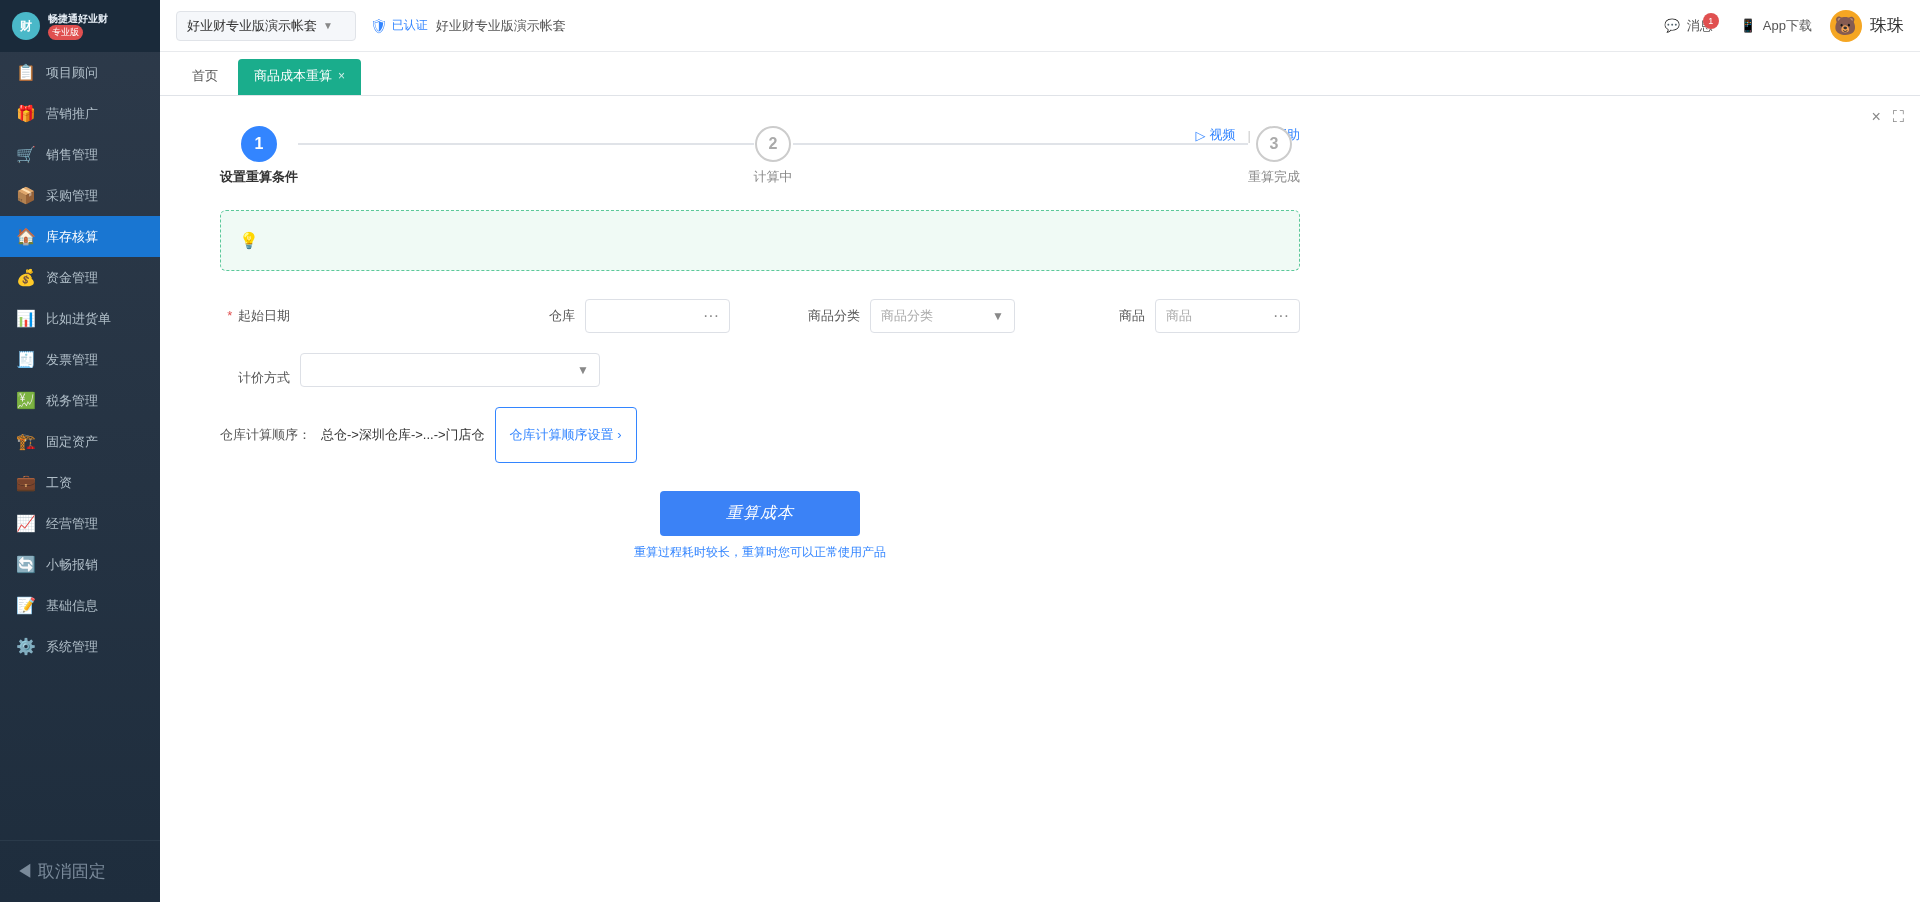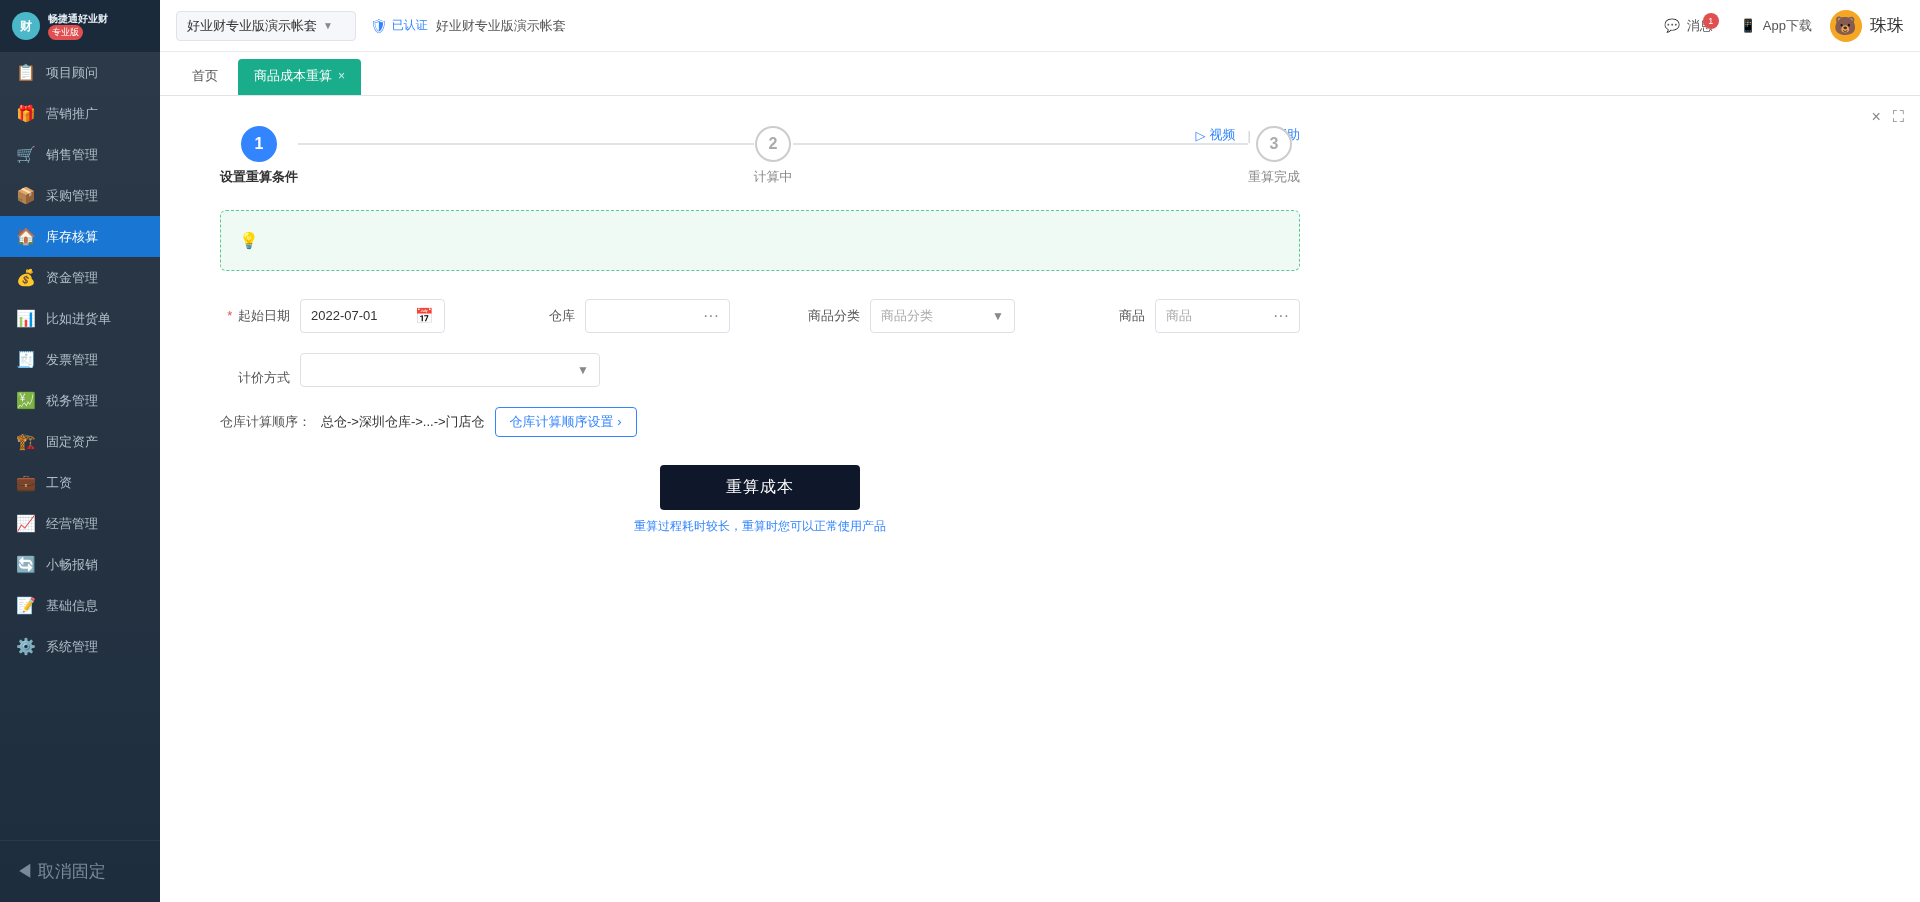--- a/index.html
+++ b/index.html
@@ -273,46 +273,47 @@
       display: flex;
       align-items: center;
       gap: 10px;
       margin-bottom: 28px;
     }
     .calc-order-label { color: #555; font-size: 13px; }
     .calc-order-value { color: #333; font-size: 13px; }
     .calc-order-btn {
       border: 1px solid #3385ff;
       border-radius: 4px;
-      padding: 5px 14px;
+      padding: 18px 14px;
       color: #3385ff;
       background: white;
       cursor: pointer;
       font-size: 13px;
       display: flex; align-items: center; gap: 4px;
     }
 
     
     .recalc-btn-wrap {
       display: flex;
       flex-direction: column;
       align-items: center;
       gap: 8px;
       margin-top: 20px;
     }
     .recalc-btn {
-      background: #0f172a;
+      background: #3b82f6;
       border: none;
       border-radius: 4px;
       color: white;
       font-size: 16px;
       padding: 12px 60px;
       cursor: pointer;
       min-width: 200px;
       letter-spacing: 1px;
+      font-style: italic;
     }
     .recalc-hint { color: #3385ff; font-size: 12px; }
 
     
     .pricing-row {
       display: flex;
       align-items: flex-end;
       gap: 10px;
       margin-bottom: 20px;
     }
@@ -486,24 +487,20 @@
         <span class="info-icon">💡</span>
       </div>
 
       <div class="form-grid">
 
         <div class="form-row">
           <span class="form-label">
             <span class="form-required">*</span>
             <span>起始日期</span>
           </span>
-          <div class="form-input" style="justify-content:space-between;">
-            <span>2022-07-01</span>
-            <span class="cal-icon">📅</span>
-          </div>
         </div>
 
         <div class="form-row">
           <span class="form-label">仓库</span>
           <div class="form-input" style="justify-content:flex-end;">
             <span class="more-icon">···</span>
           </div>
         </div>
 
         <div class="form-row">

